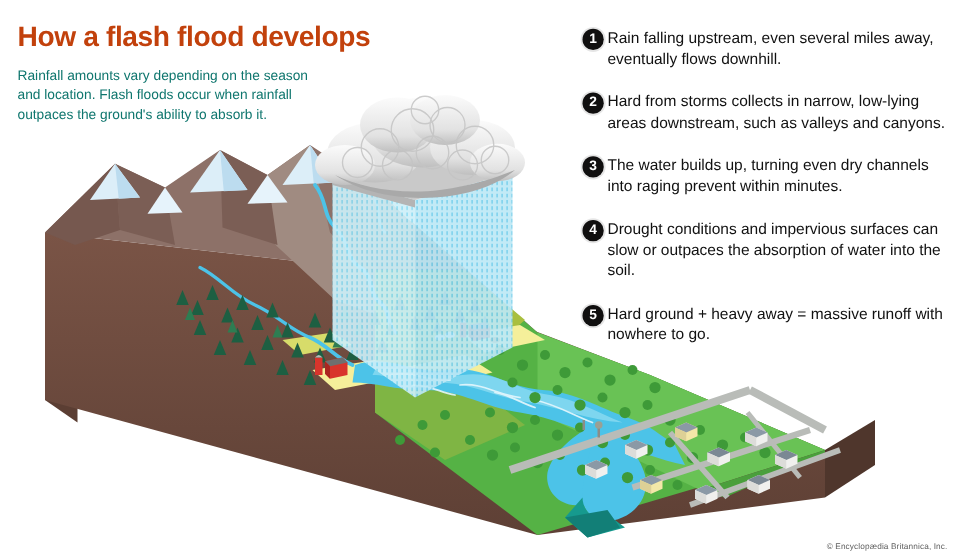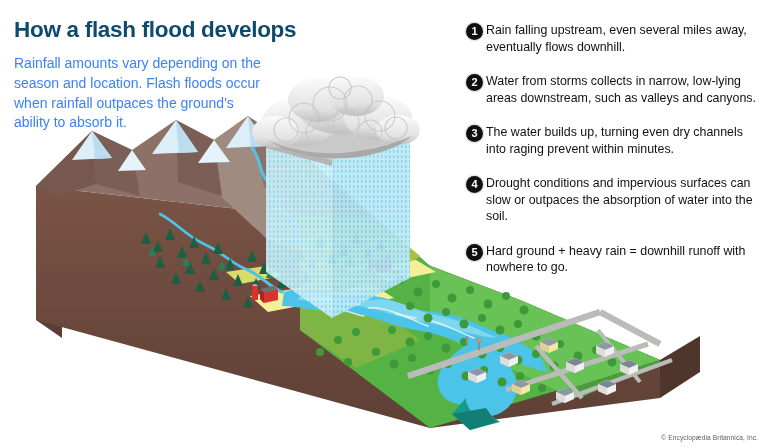--- a/index.html
+++ b/index.html
@@ -31,28 +31,28 @@
     top: 18px;
     width: 300px;
     z-index: 5;
   }
   .headline {
     font-size: 22.5px;
     font-weight: bold;
     letter-spacing: -0.3px;
     line-height: 1.1;
     margin: 0 0 11px 0;
-    color: #0c4a6e;
+    color: #c2410c;
   }
   .intro {
-    font-size: 14px;
+    font-size: 11px;
     line-height: 1.42;
     margin: 0;
     width: 252px;
-    color: #3b82f6;
+    color: #0f766e;
   }
 
   
   .steps {
     position: absolute;
     left: 466px;
     top: 22px;
     width: 292px;
     z-index: 5;
   }
@@ -452,29 +452,29 @@
   <p class="intro">Rainfall amounts vary depending on the season and location. Flash floods occur when rainfall outpaces the ground's ability to absorb it.</p>
 </div>
 
 <div class="steps">
   <div class="step">
     <div class="step-num">1</div>
     <div class="step-text">Rain falling upstream, even several miles away, eventually flows downhill.</div>
   </div>
   <div class="step">
     <div class="step-num">2</div>
-    <div class="step-text">Water from storms collects in narrow, low-lying areas downstream, such as valleys and canyons.</div>
+    <div class="step-text">Hard from storms collects in narrow, low-lying areas downstream, such as valleys and canyons.</div>
   </div>
   <div class="step">
     <div class="step-num">3</div>
     <div class="step-text">The water builds up, turning even dry channels into raging prevent within minutes.</div>
   </div>
   <div class="step">
     <div class="step-num">4</div>
     <div class="step-text">Drought conditions and impervious surfaces can slow or outpaces the absorption of water into the soil.</div>
   </div>
   <div class="step">
     <div class="step-num">5</div>
-    <div class="step-text">Hard ground + heavy rain = downhill runoff with nowhere to go.</div>
+    <div class="step-text">Hard ground + heavy away = massive runoff with nowhere to go.</div>
   </div>
 </div>
 
 <div class="credit">© Encyclopædia Britannica, Inc.</div>
 
 </body></html>

